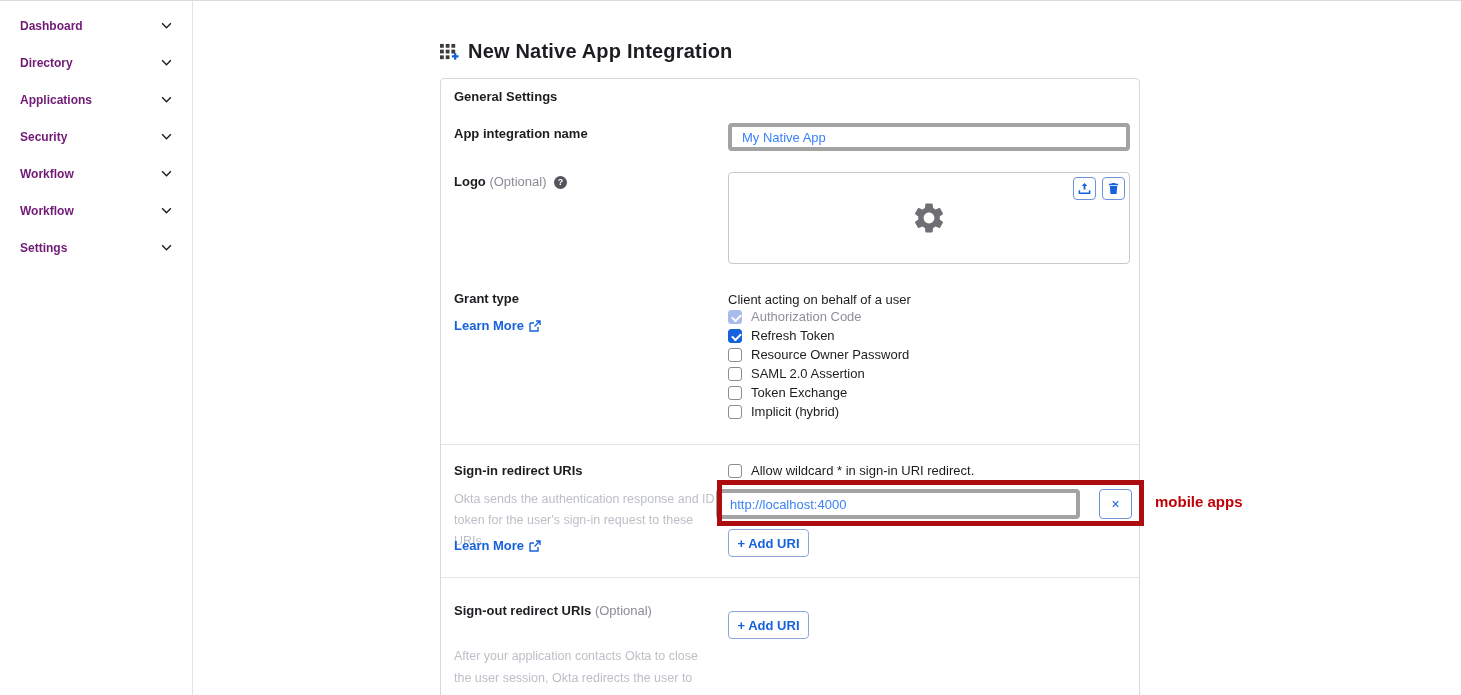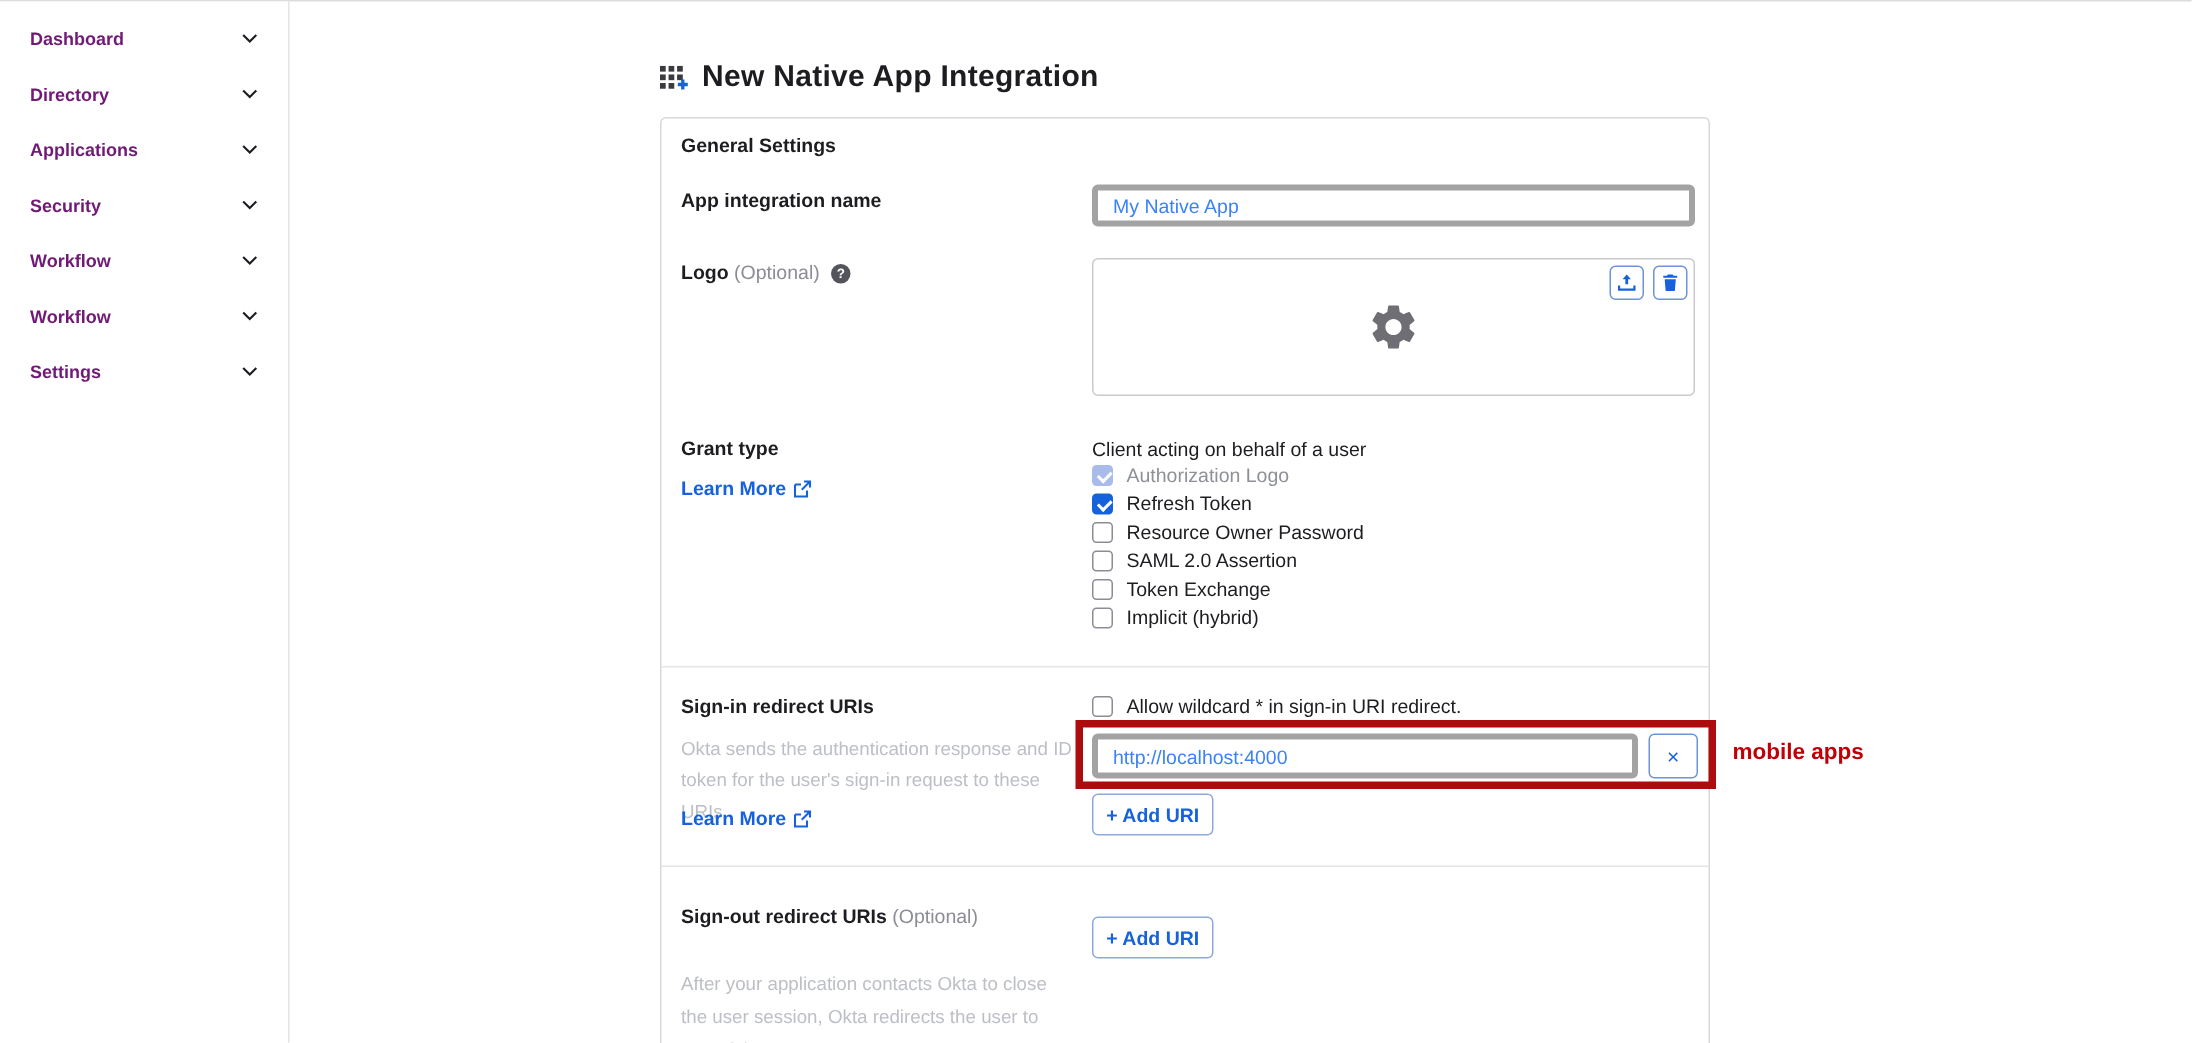--- a/index.html
+++ b/index.html
@@ -172,21 +172,21 @@
     <span>Learn More</span>
     <svg class="extlink-svg" viewBox="0 0 12 12">
       <path d="M1 3 H5 M1 3 V11 H9 V7" fill="none" stroke="#1662dd" stroke-width="1.4"></path>
       <path d="M7 1 H11 V5 M11 1 L5.5 6.5" fill="none" stroke="#1662dd" stroke-width="1.4"></path>
     </svg>
   </div>
   <div class="abs" style="left:287px; top:213px; font-size:13px;">Client acting on behalf of a user</div>
 
   <div class="cbrow" style="left:287px; top:230px;">
     <span class="cb checked disabled"></span>
-    <span class="cblabel disabled">Authorization Logo</span>
+    <span class="cblabel disabled">Authorization Code</span>
   </div>
   <div class="cbrow" style="left:287px; top:249px;">
     <span class="cb checked"></span>
     <span class="cblabel">Refresh Token</span>
   </div>
   <div class="cbrow" style="left:287px; top:268px;">
     <span class="cb"></span>
     <span class="cblabel">Resource Owner Password</span>
   </div>
   <div class="cbrow" style="left:287px; top:287px;">
@@ -212,21 +212,21 @@
       <path d="M1 3 H5 M1 3 V11 H9 V7" fill="none" stroke="#1662dd" stroke-width="1.4"></path>
       <path d="M7 1 H11 V5 M11 1 L5.5 6.5" fill="none" stroke="#1662dd" stroke-width="1.4"></path>
     </svg>
   </div>
 
   <div class="cbrow" style="left:287px; top:384px;">
     <span class="cb"></span>
     <span class="cblabel">Allow wildcard * in sign-in URI redirect.</span>
   </div>
 
-  <input class="txt abs" style="left: 287px; top: 410px; width: 364px; height: 30px;" value="http://localhost:4000">
+  <input class="txt abs" style="left: 275px; top: 410px; width: 364px; height: 30px;" value="http://localhost:4000">
   <button class="abs xbtn">×</button>
 
   <button class="abs addbtn" style="left:287px; top:450px;">+ Add URI</button>
 
   <div class="abs divider" style="top:498px;"></div>
 
   <div class="abs" style="left:13px; top:524px; font-size:13px;">
     <span class="flabel">Sign-out redirect URIs</span>
     <span class="optional">(Optional)</span>
   </div>

